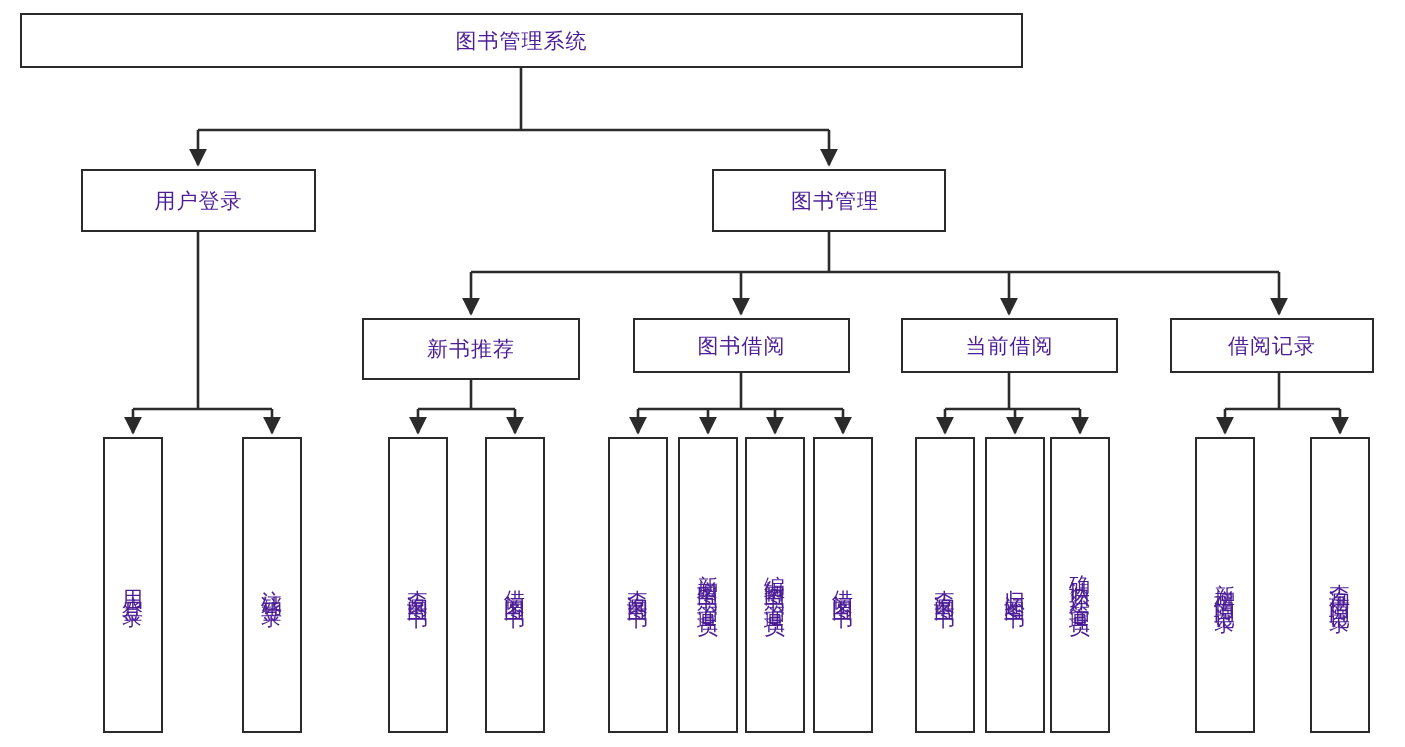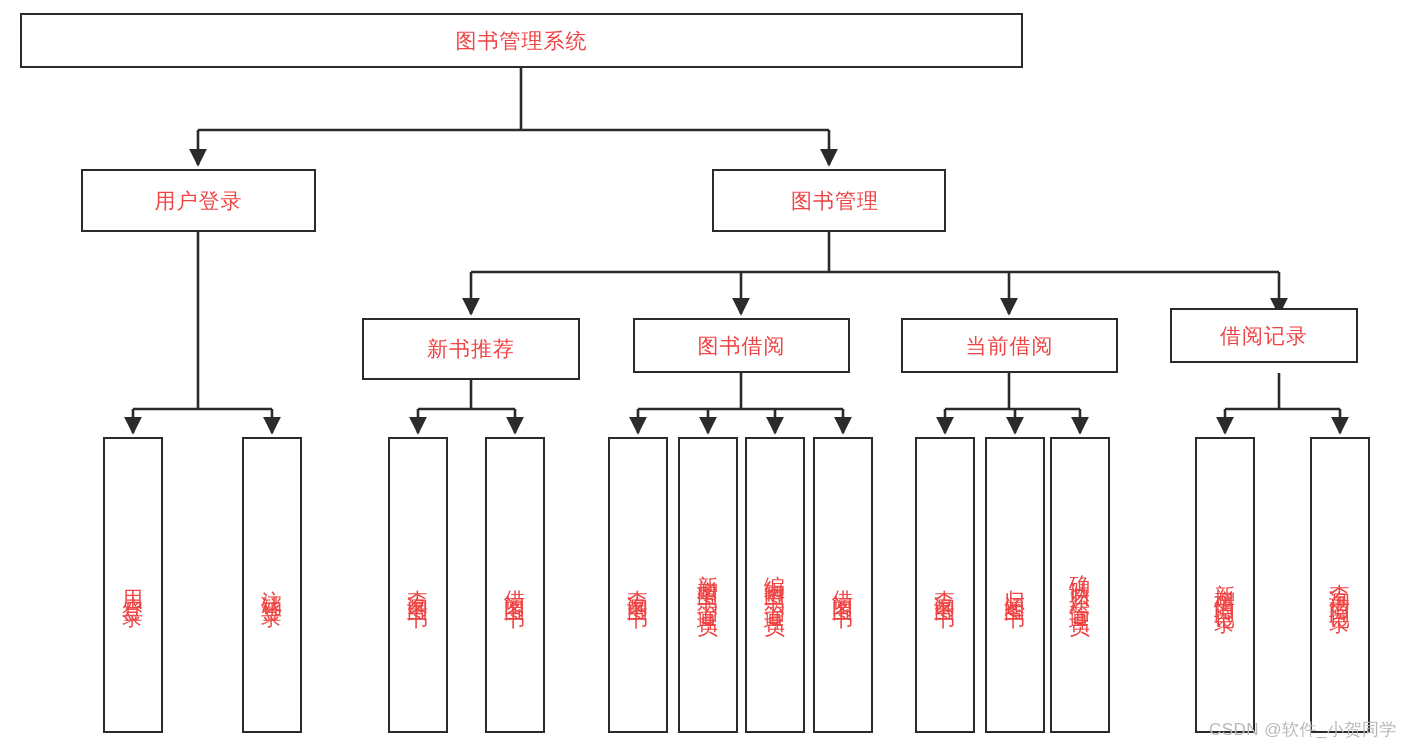--- a/index.html
+++ b/index.html
@@ -26,21 +26,21 @@
     pointer-events: none;
   }
   .node {
     position: absolute;
     box-sizing: border-box;
     background: #ffffff;
     border: 2px solid #2b2b2b;
     display: flex;
     align-items: center;
     justify-content: center;
-    color: #ef4444;
+    color: #4c1d95;
   }
   .node.h {
     font-size: 21px;
     letter-spacing: 1px;
   }
   .node.v {
     font-size: 21px;
   }
   .node.v .vtext {
     writing-mode: vertical-rl;
@@ -116,21 +116,21 @@
   </svg>
 
   <div class="node h" style="left: 20px; top: 13px; width: 1003px; height: 55px;">图书管理系统</div>
 
   <div class="node h" style="left: 81px; top: 169px; width: 235px; height: 63px;">用户登录</div>
   <div class="node h" style="left: 712px; top: 169px; width: 234px; height: 63px; padding-left: 12px;">图书管理</div>
 
   <div class="node h" style="left: 362px; top: 318px; width: 218px; height: 62px;">新书推荐</div>
   <div class="node h" style="left: 901px; top: 318px; width: 217px; height: 55px;">当前借阅</div>
   <div class="node h" style="left: 633px; top: 318px; width: 217px; height: 55px;">图书借阅</div>
-  <div class="node h" style="left: 1170px; top: 308px; width: 188px; height: 55px;">借阅记录</div>
+  <div class="node h" style="left: 1170px; top: 318px; width: 204px; height: 55px;">借阅记录</div>
 
   <div class="node v" style="left: 103px; top: 437px; width: 60px; height: 296px;">
     <span class="vtext">用户登录</span>
   </div>
   <div class="node v" style="left: 242px; top: 437px; width: 60px; height: 296px;">
     <span class="vtext">注销登录</span>
   </div>
   <div class="node v" style="left: 388px; top: 437px; width: 60px; height: 296px;">
     <span class="vtext">查询图书</span>
   </div>
@@ -158,15 +158,14 @@
   <div class="node v" style="left: 1050px; top: 437px; width: 60px; height: 296px;">
     <span class="vtext">确认归还（管理员）</span>
   </div>
   <div class="node v" style="left: 1195px; top: 437px; width: 60px; height: 296px;">
     <span class="vtext">新增借阅记录</span>
   </div>
   <div class="node v" style="left: 1310px; top: 437px; width: 60px; height: 296px;">
     <span class="vtext">查询借阅记录</span>
   </div>
 
-  <div class="watermark">CSDN @软件_小贺同学</div>
 
 </div>
 
 </body></html>

